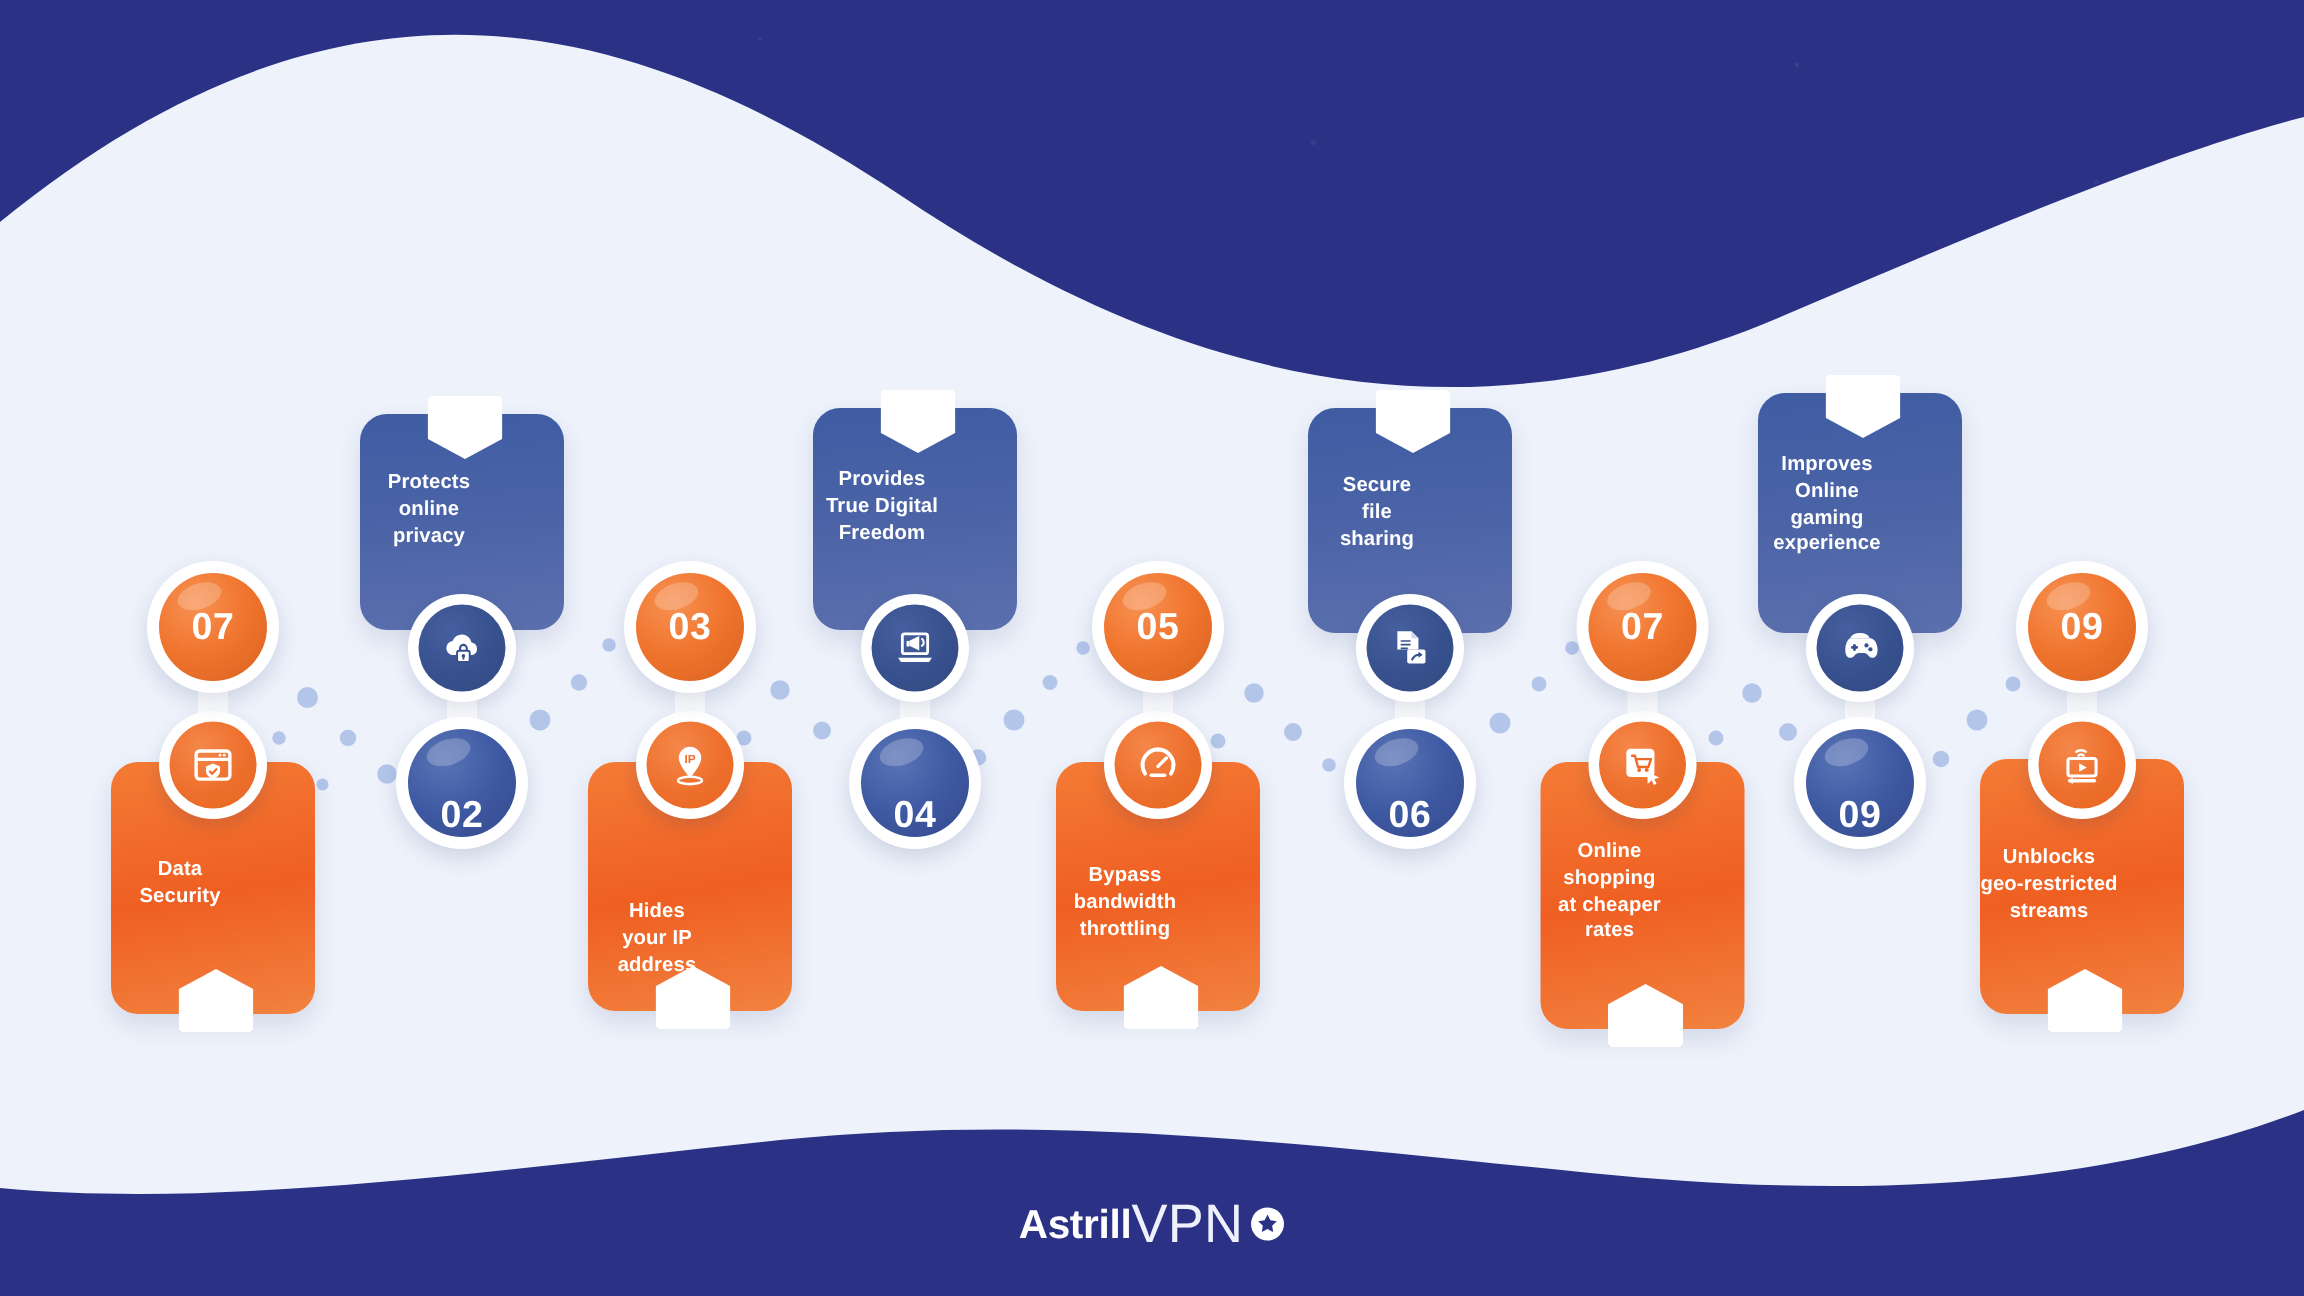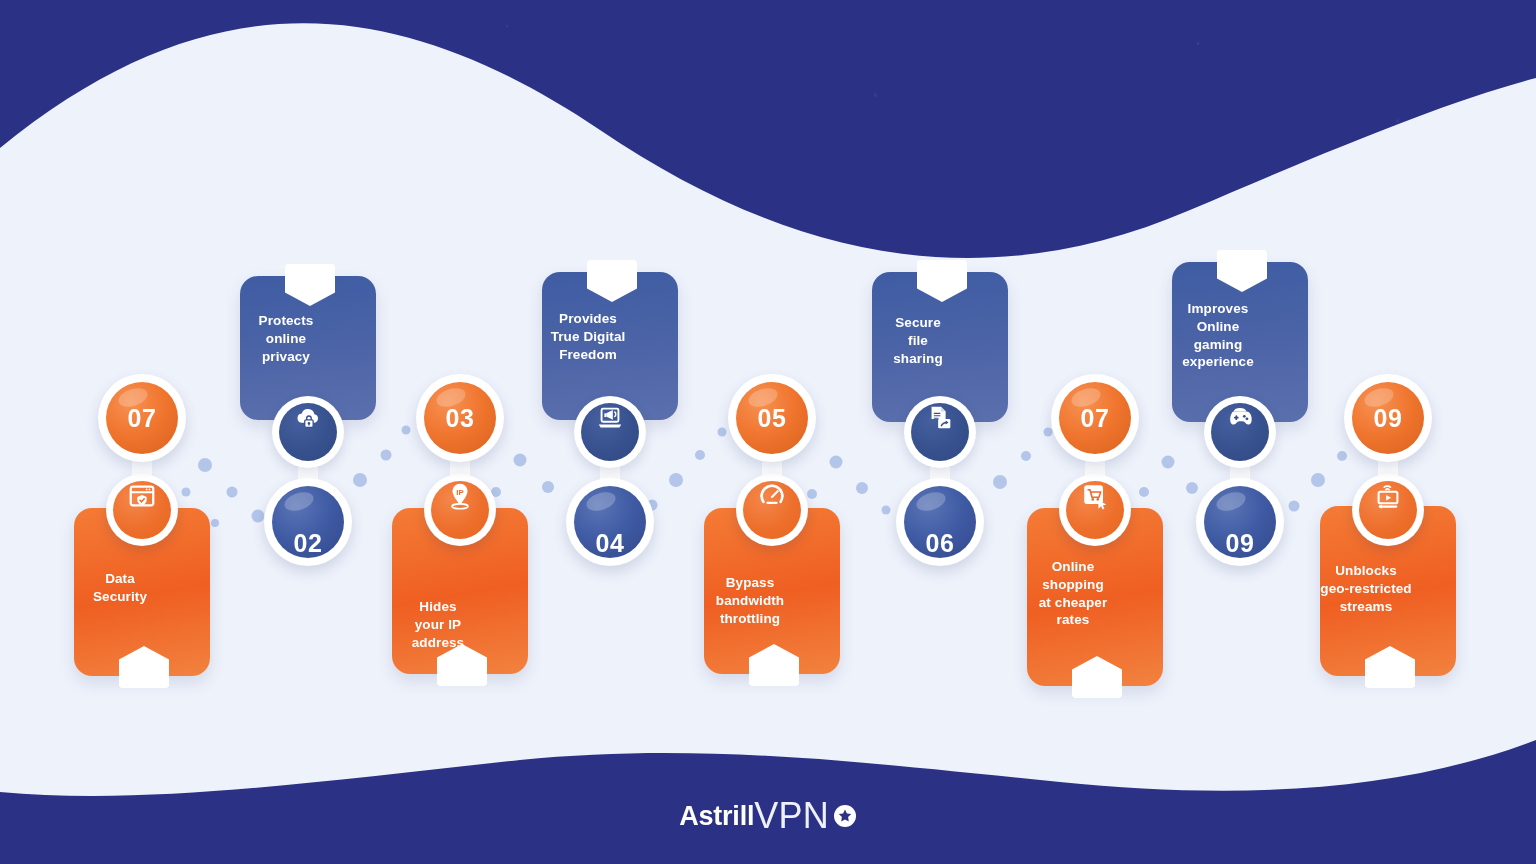--- a/index.html
+++ b/index.html
@@ -94,21 +94,21 @@
   .num-txt { position:relative; z-index:2; }
 
   
   .icon-bubble {
     position:absolute; width:72px; height:72px; border-radius:50%;
     background:#ffffff; display:flex; align-items:center; justify-content:center;
     box-shadow:0 5px 12px rgba(40,55,110,.15);
   }
   .icon-inner {
     width:58px; height:58px; border-radius:50%;
-    display:flex; align-items:flex-start; justify-content:center;
+    display:flex; align-items:center; justify-content:center;
   }
   .icon-inner.orange { background:radial-gradient(circle at 36% 30%, #f4874a 0%, #ee6f2c 55%, #e4671f 100%); }
   .icon-inner.blue   { background:radial-gradient(circle at 36% 30%, #46609f 0%, #37518f 55%, #31497f 100%); }
   .icon-inner svg { width:30px; height:30px; fill:#ffffff; }
 
   
   .stem {
     position:absolute; width:20px; background:#ffffff; left:80px;
   }
 </style>

